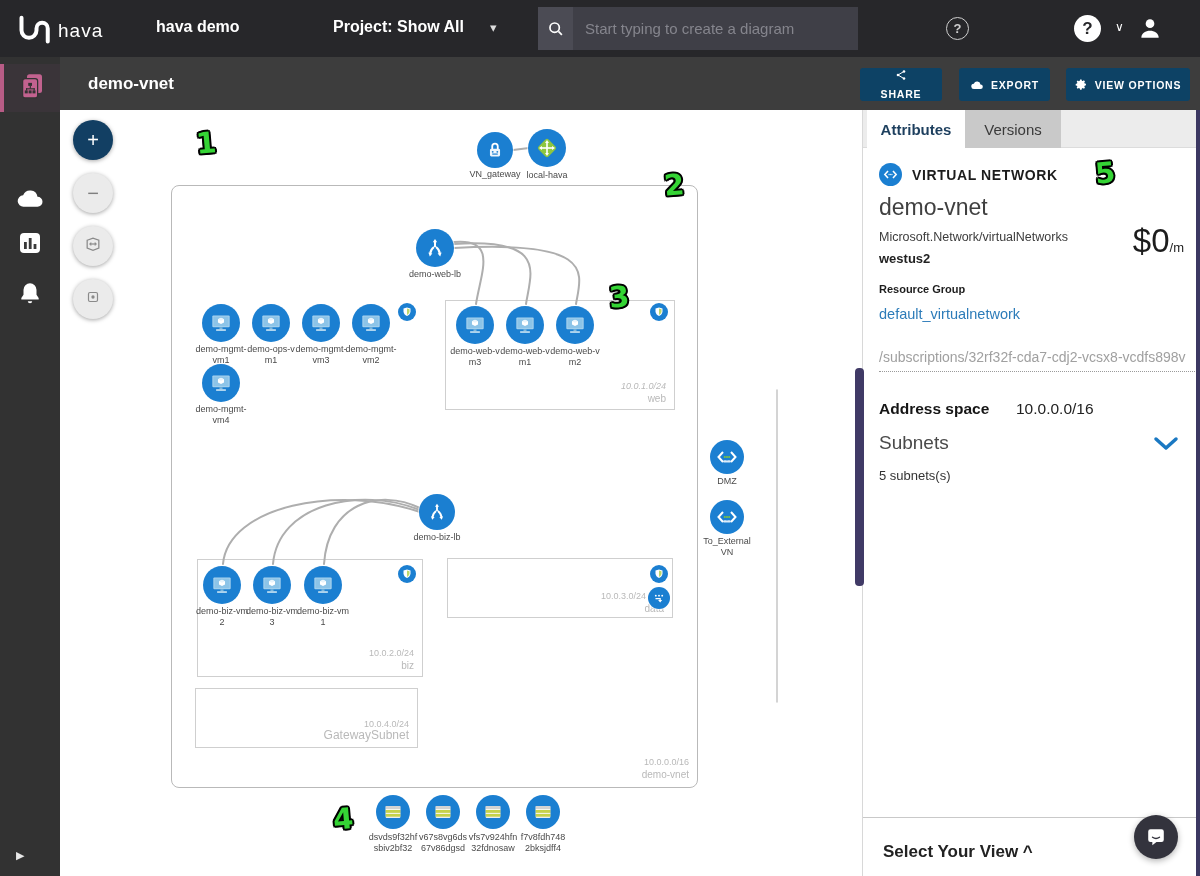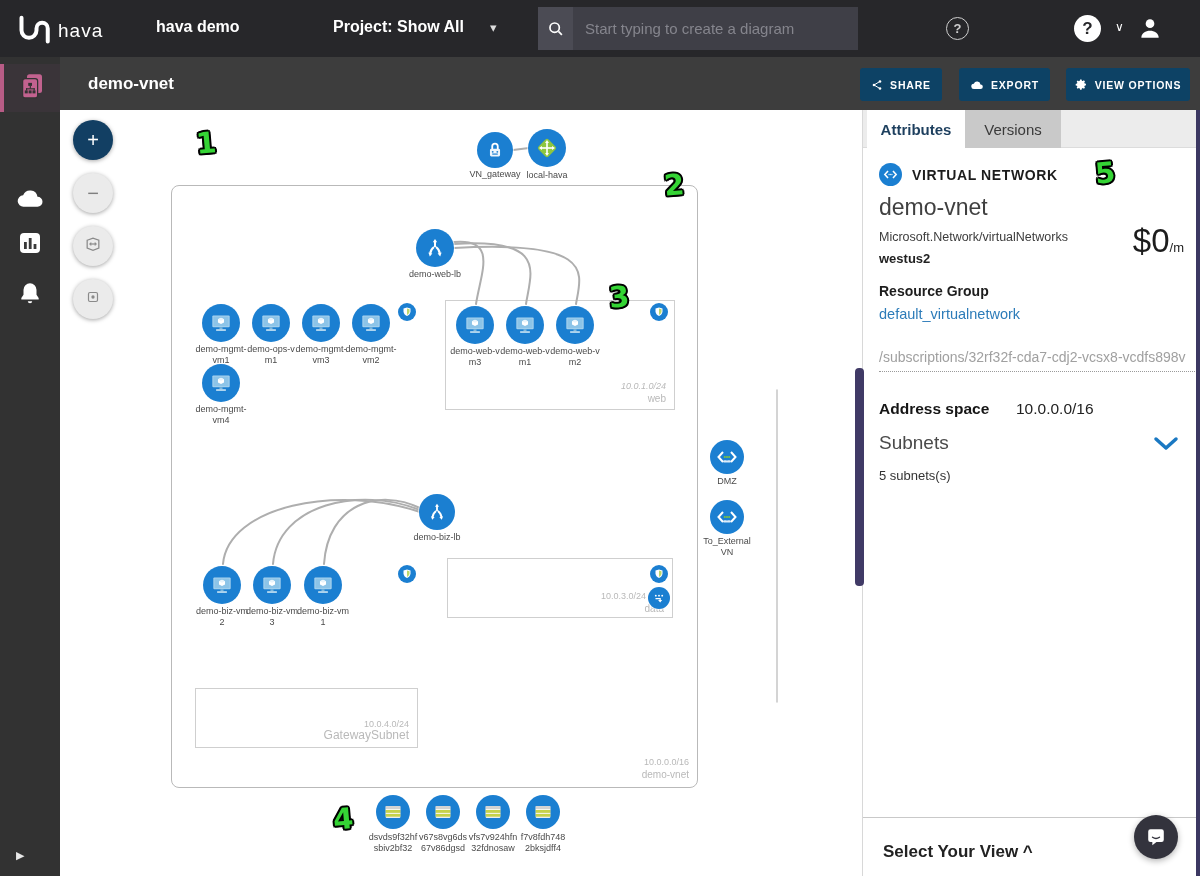--- a/index.html
+++ b/index.html
@@ -60,21 +60,21 @@
   .tab.active { background:#fff; color:#1d3f5e; font-weight:700; }
   .tab.inactive { background:#c9c9c9; color:#3a3a3a; }
   .vn-row { position:absolute; left:16px; top:53px; display:flex; align-items:center; gap:10px; }
   .vn-title { font-size:14px; font-weight:700; letter-spacing:.6px; color:#1c1c1c; }
   .res-name { position:absolute; left:16px; top:84px; font-size:23px; color:#404040; }
   .res-type { position:absolute; left:16px; top:120px; font-size:12.5px; color:#3c3c3c; }
   .res-region { position:absolute; left:16px; top:141px; font-size:13px; font-weight:700; color:#222; }
   .cost { position:absolute; right:16px; top:112px; color:#1d1d1d; }
   .cost .amount { font-size:33px; font-weight:400; }
   .cost .unit { font-size:13px; }
-  .rg-label { position:absolute; left:16px; top:173px; font-size:14px; font-weight:700; color:#1d1d1d; }
+  .rg-label { position:absolute; left:16px; top:173px; font-size:11px; font-weight:700; color:#1d1d1d; }
   .rg-link { position:absolute; left:16px; top:196px; font-size:14.5px; color:#2d7cb9; cursor:pointer; }
   .sub-path { position:absolute; left:16px; top:239px; width:322px; font-size:14px; color:#a0a0a0; white-space:nowrap; overflow:hidden; }
   .dotted { position:absolute; left:16px; top:261px; width:316px; border-bottom:1.5px dotted #9a9a9a; }
   .addr-label { position:absolute; left:16px; top:290px; font-size:15.5px; font-weight:700; color:#161616; }
   .addr-value { position:absolute; left:153px; top:290px; font-size:15.5px; color:#222; }
   .subnets-label { position:absolute; left:16px; top:322px; font-size:19px; color:#4a4a4a; }
   .subnets-chevron { position:absolute; left:290px; top:326px; cursor:pointer; }
   .subnets-count { position:absolute; left:16px; top:358px; font-size:13px; color:#333; }
   .panel-divider { position:absolute; left:0; top:707px; width:338px; border-top:1px solid #c9c9c9; }
   .select-view { position:absolute; left:20px; top:732px; font-size:17px; font-weight:700; color:#222; cursor:pointer; }
@@ -115,21 +115,21 @@
     <div class="person">
       <svg width="26" height="26" viewBox="0 0 24 24">
           <circle cx="12" cy="8" r="4" fill="#fff"></circle>
           <path d="M4 21c0-4.5 4-6.5 8-6.5s8 2 8 6.5z" fill="#fff"></path>
         </svg>
     </div>
   </div>
 
   <div id="titlebar">
     <div class="diagram-title">demo-vnet</div>
-    <button class="tbtn" style="left:800px;width:82px;">
+    <button class="tbtn" style="left:800px;width:82px;flex-direction:column;">
       <span>
         <svg width="12" height="12" viewBox="0 0 24 24">
             <circle cx="18" cy="5" r="2.6" fill="#fff"></circle>
             <circle cx="6" cy="12" r="2.6" fill="#fff"></circle>
             <circle cx="18" cy="19" r="2.6" fill="#fff"></circle>
             <line x1="8" y1="10.8" x2="16" y2="6" stroke="#fff" stroke-width="2"></line>
             <line x1="8" y1="13.2" x2="16" y2="18" stroke="#fff" stroke-width="2"></line>
           </svg>
       </span>
       <span>SHARE</span>
@@ -297,20 +297,24 @@
       <div class="boxlbl" style="bottom:18px;font-style:italic;">10.0.1.0/24</div>
       <div class="boxlbl" style="bottom:5px;font-size:10px;">web</div>
     </div>
     <div class="az" style="left:590px;top:193px;width:18px;height:18px;">
         <svg width="12" height="12" viewBox="0 0 24 24">
           <path d="M12 3l7 2.2v5.3c0 4.6-3 7.7-7 9.6-4-1.9-7-5-7-9.6V5.2z" fill="#fff"></path>
           <path d="M12 5l5 1.6v4c0 3.4-2.2 5.8-5 7.3z" fill="#bcd86a"></path>
         </svg>
       </div>
 
+    <div class="subnet" style="left:137px;top:449px;width:226px;height:118px;">
+      <div class="boxlbl" style="bottom:18px;">10.0.2.0/24</div>
+      <div class="boxlbl" style="bottom:5px;font-size:10px;">biz</div>
+    </div>
     <div class="az" style="left:338px;top:455px;width:18px;height:18px;">
         <svg width="12" height="12" viewBox="0 0 24 24">
           <path d="M12 3l7 2.2v5.3c0 4.6-3 7.7-7 9.6-4-1.9-7-5-7-9.6V5.2z" fill="#fff"></path>
           <path d="M12 5l5 1.6v4c0 3.4-2.2 5.8-5 7.3z" fill="#bcd86a"></path>
         </svg>
       </div>
 
     <div class="subnet" style="left:387px;top:448px;width:226px;height:60px;">
       <div class="boxlbl" style="bottom:16px;right:26px;">10.0.3.0/24</div>
       <div class="boxlbl" style="bottom:3px;font-size:10px;">data</div>

